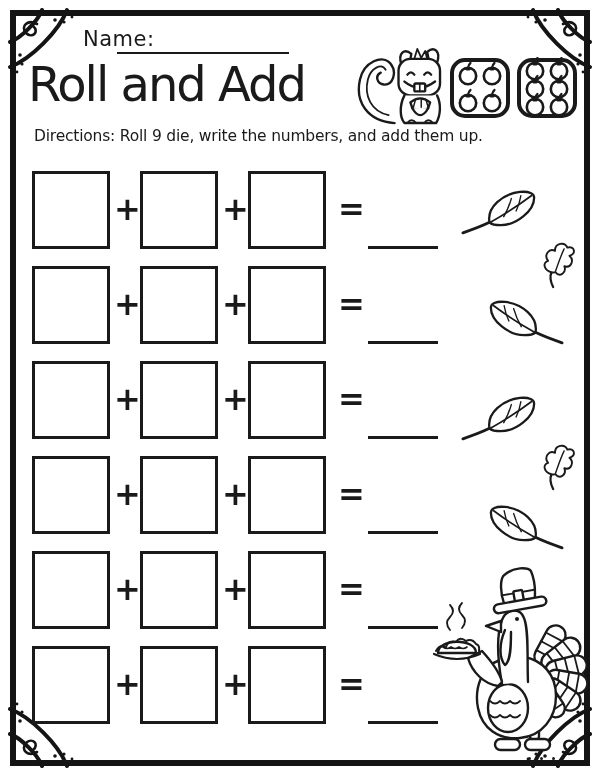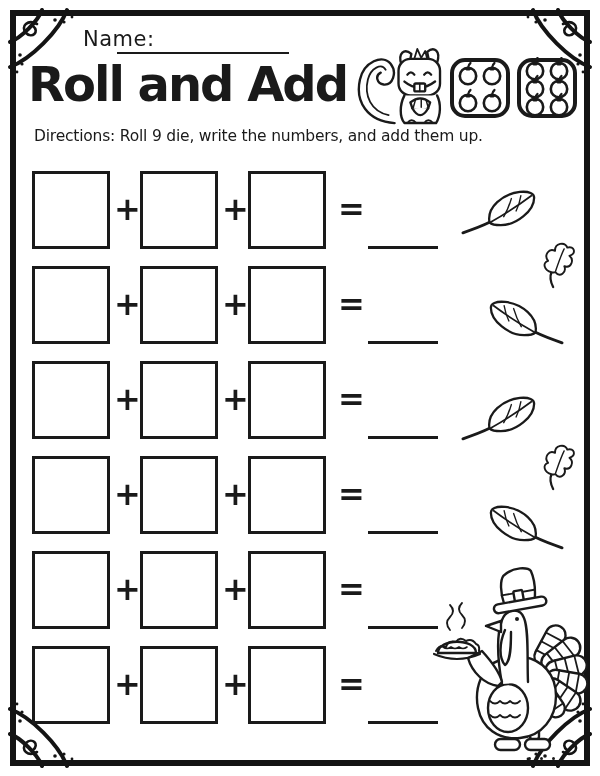--- a/index.html
+++ b/index.html
@@ -10,21 +10,21 @@
   }
   .border-frame{position:absolute;left:10px;top:10px;right:10px;bottom:10px;border:6px solid #141414;pointer-events:none;}
   .corner{position:absolute;width:72px;height:72px;}
   .corner.tl{left:7px;top:7px;}
   .corner.tr{right:7px;top:7px;transform:scaleX(-1);}
   .corner.bl{left:7px;bottom:7px;transform:scaleY(-1);}
   .corner.br{right:7px;bottom:7px;transform:scale(-1,-1);}
 
   .name-label{position:absolute;left:47px;top:27px;font-size:21px;letter-spacing:.5px;margin-left:36px;}
   .name-line{position:absolute;left:117px;top:28px;width:172px;height:24px;border-bottom:2.5px solid #1a1a1a;}
-  .page-title{position:absolute;left:28px;top:56px;font-size:48px;font-weight:bold;letter-spacing:-2px;white-space:nowrap;}
+  .page-title{position:absolute;left:28px;top:56px;font-size:48px;font-weight:normal;letter-spacing:-2px;white-space:nowrap;}
   .directions{position:absolute;left:34px;top:127px;font-size:15.5px;letter-spacing:-.2px;white-space:nowrap;}
 
   .hdr-squirrel{position:absolute;left:355px;top:44px;width:89px;height:84px;}
   .hdr-die1{position:absolute;left:449px;top:57px;width:62px;height:62px;}
   .hdr-die2{position:absolute;left:516px;top:57px;width:62px;height:62px;}
 
   .equation-grid{position:absolute;left:32px;top:171px;display:flex;flex-direction:column;gap:17px;}
   .eq-row{display:flex;height:78px;}
   .roll-box{width:78px;height:78px;border:3.2px solid #1a1a1a;box-sizing:border-box;background:#fff;}
   .op{width:22px;margin:0 4px;font-size:32px;font-weight:bold;line-height:76px;text-align:center;}

